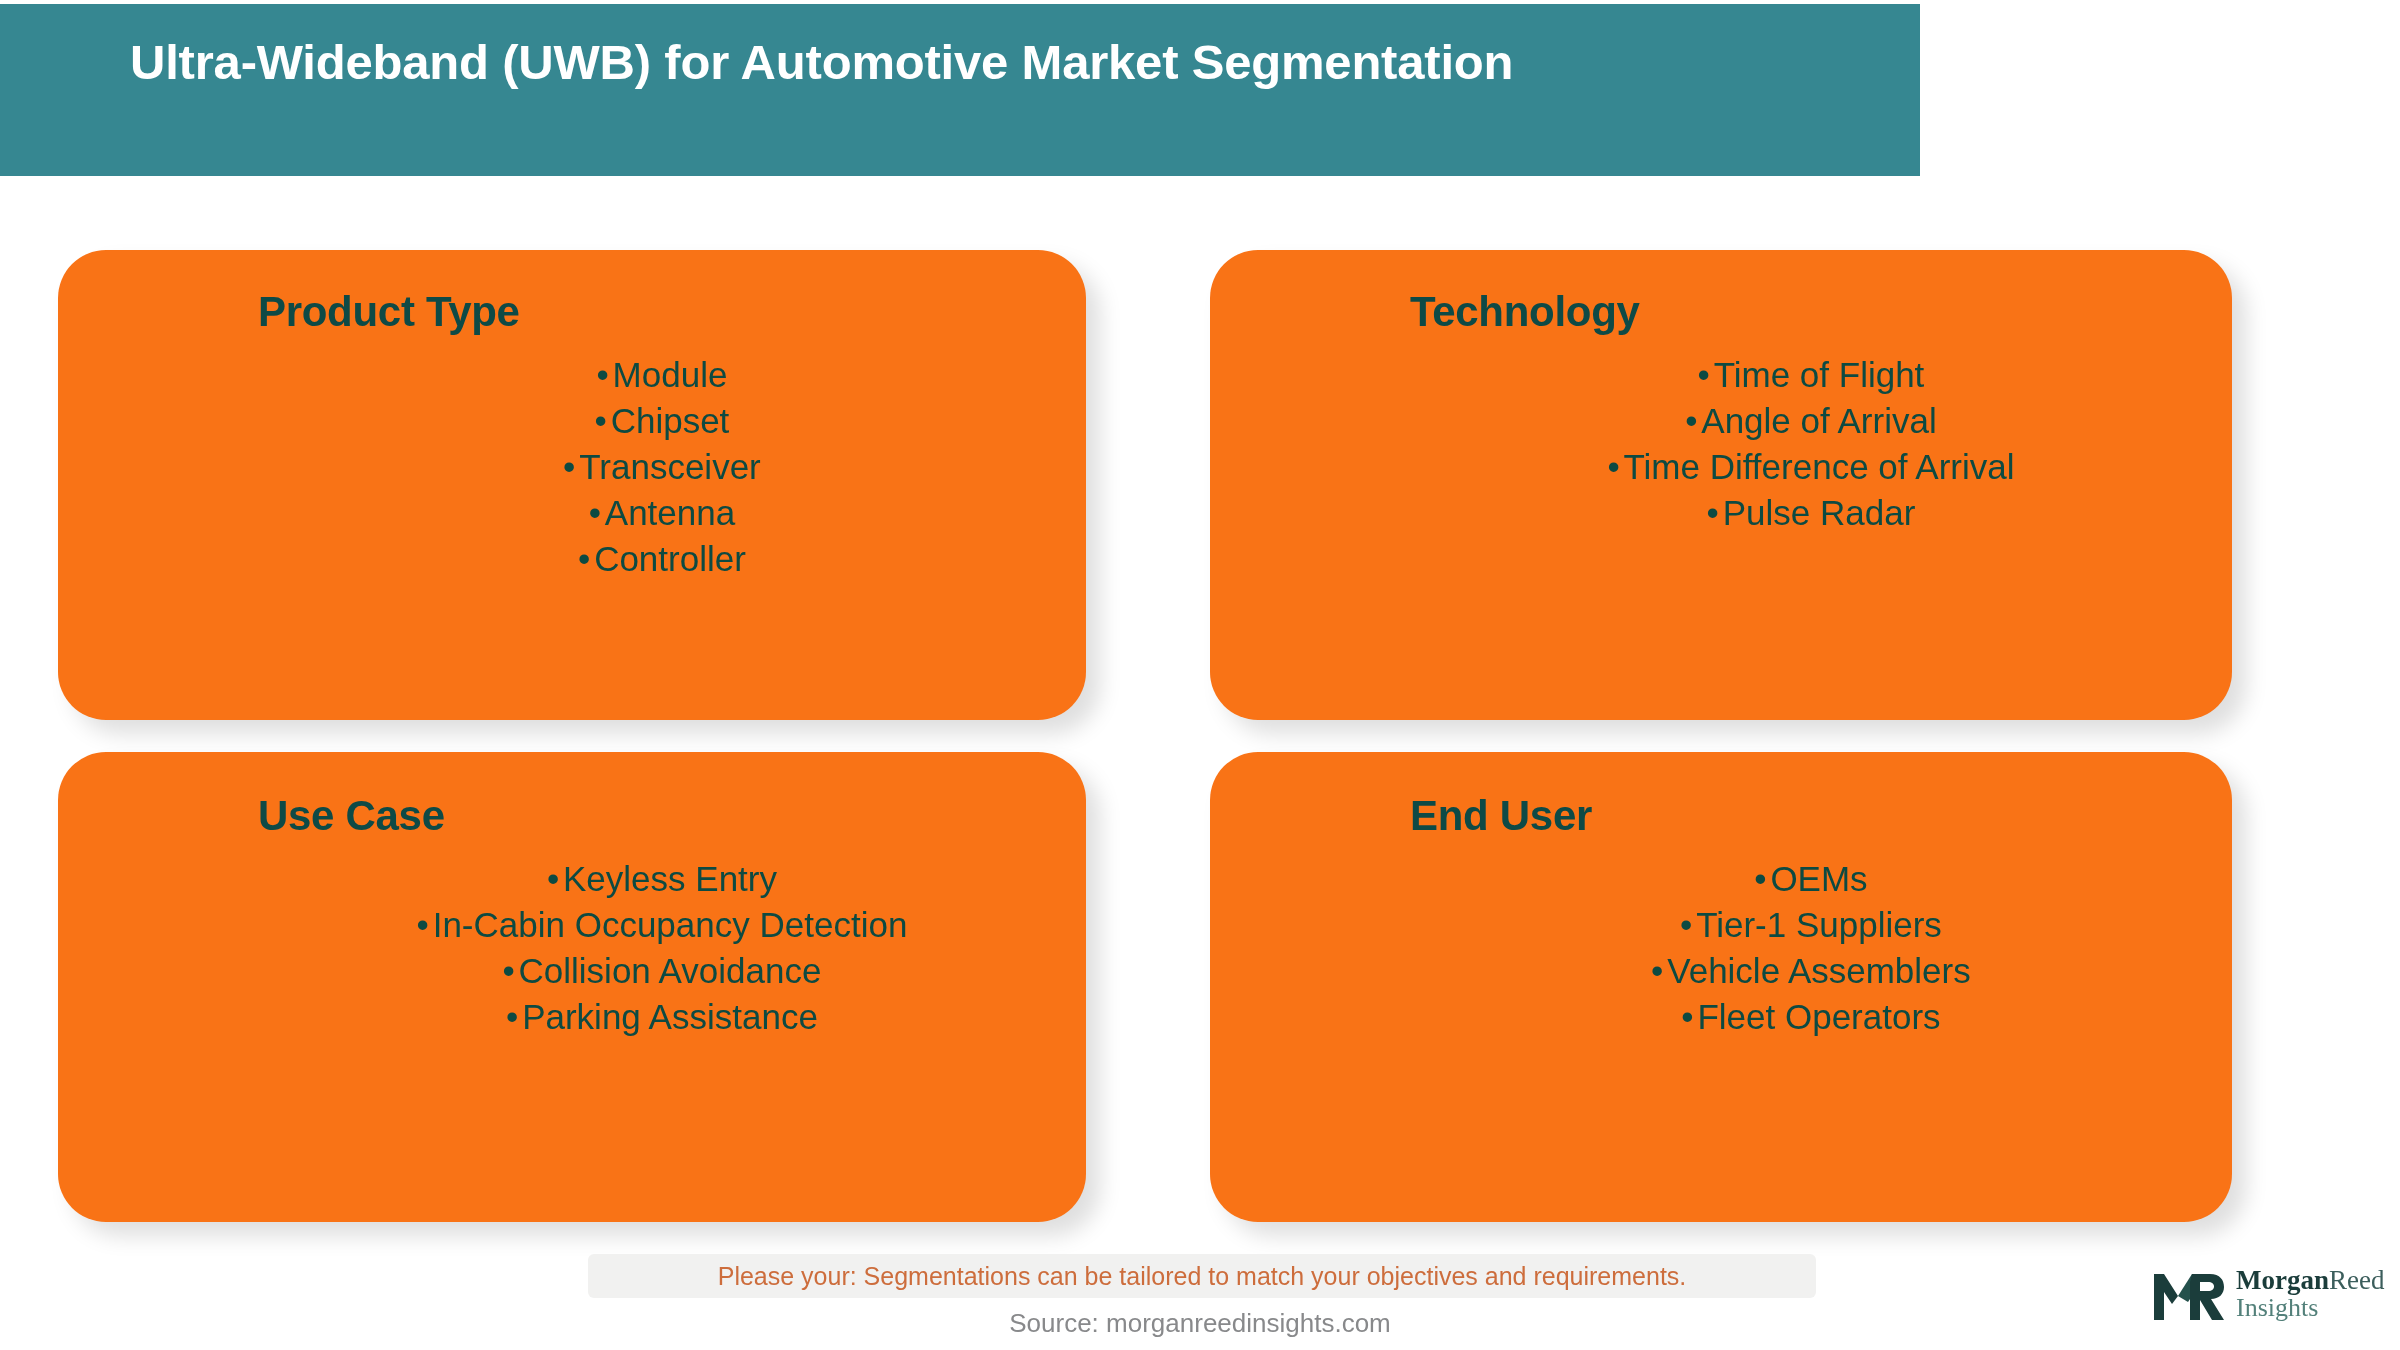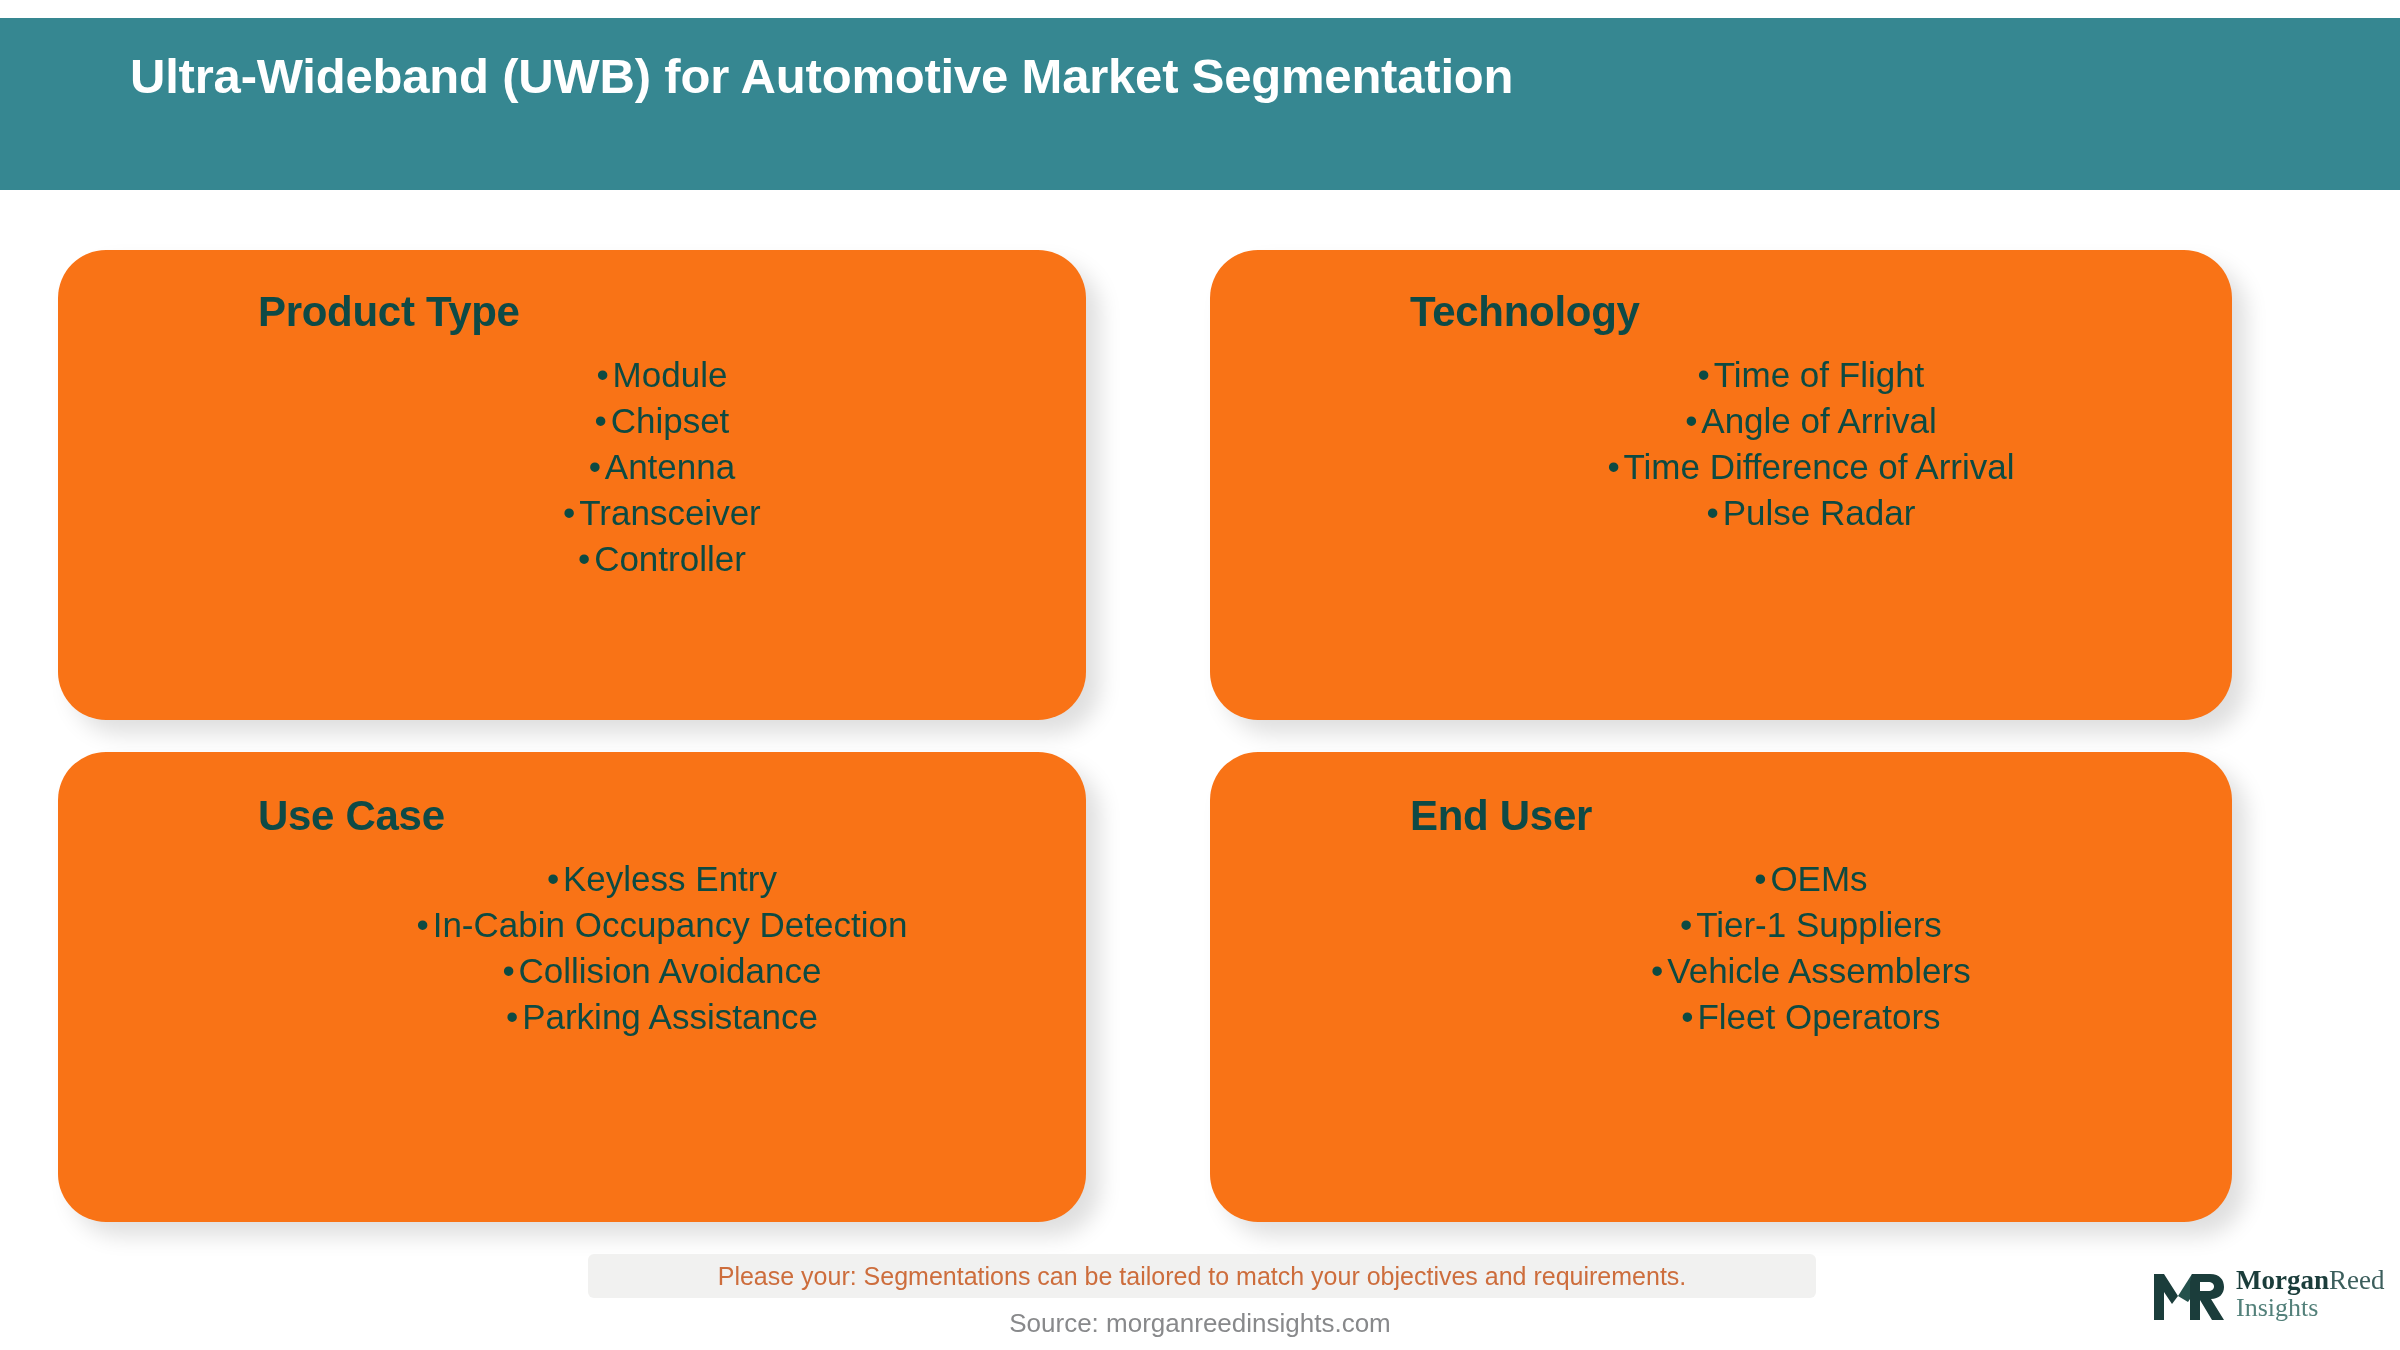--- a/index.html
+++ b/index.html
@@ -12,22 +12,22 @@
     background: #ffffff;
     font-family: "Liberation Sans", sans-serif;
     overflow: hidden;
     position: relative;
   }
 
   
   .header-band {
     position: absolute;
     left: 0;
-    top: 18px;
-    width: 2400px;
+    top: 4px;
+    width: 1920px;
     height: 172px;
     background: #368791;
     box-sizing: border-box;
   }
   .header-title {
     position: absolute;
     left: 130px;
     top: 30px;
     font-size: 49px;
     font-weight: bold;
@@ -170,22 +170,22 @@
 </div>
 
 <div class="cards">
 
   <div class="card c0">
     <div class="card-inner">
       <div class="card-title">Product Type</div>
       <ul class="card-list">
         <li><span class="bullet">•</span><span>Module</span></li>
         <li><span class="bullet">•</span><span>Chipset</span></li>
+        <li><span class="bullet">•</span><span>Transceiver</span></li>
         <li><span class="bullet">•</span><span>Antenna</span></li>
-        <li><span class="bullet">•</span><span>Transceiver</span></li>
         <li><span class="bullet">•</span><span>Controller</span></li>
       </ul>
     </div>
   </div>
 
   <div class="card c1">
     <div class="card-inner">
       <div class="card-title">Technology</div>
       <ul class="card-list">
         <li><span class="bullet">•</span><span>Time of Flight</span></li>

